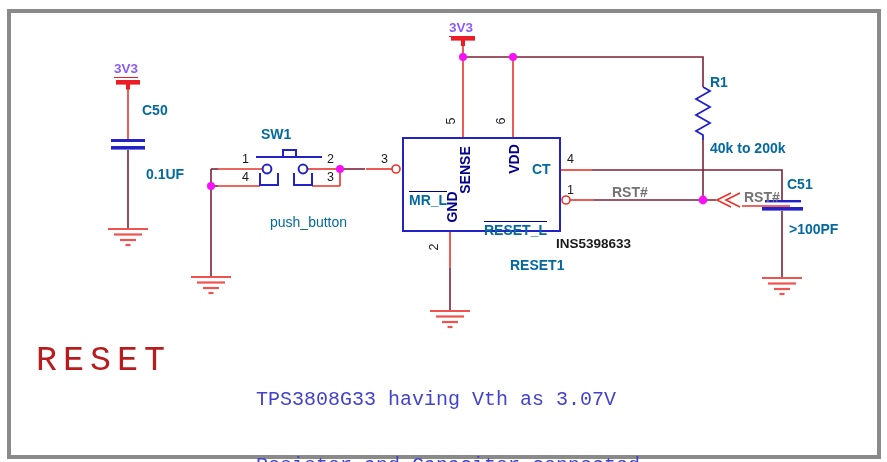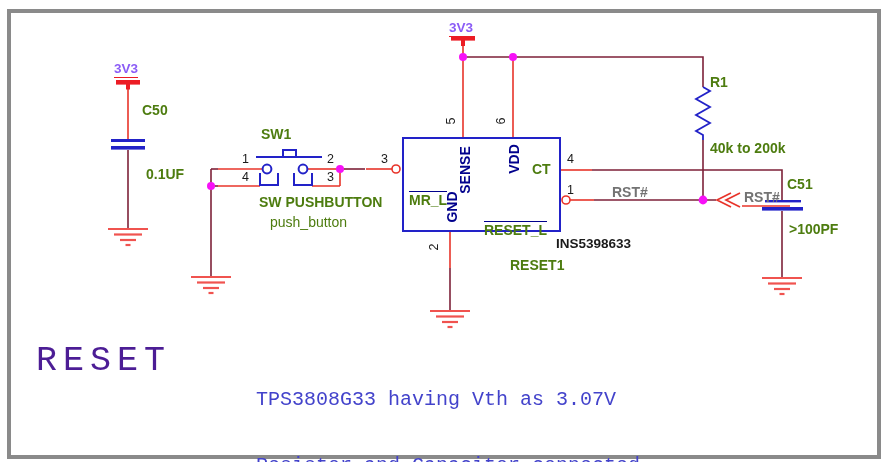--- a/index.html
+++ b/index.html
@@ -1,28 +1,28 @@
 <!DOCTYPE html>
 <html><head>
 <meta charset="utf-8">
 <style>
   html,body{margin:0;padding:0;background:#ffffff;width:887px;height:462px;overflow:hidden;}
   #canvas{position:relative;width:887px;height:462px;background:#ffffff;font-family:"Liberation Sans",sans-serif;}
   #frame{position:absolute;left:7px;top:9px;width:866px;height:442px;border:4px solid #8a8a8a;background:#ffffff;}
   svg{position:absolute;left:0;top:0;}
-  .lbl{position:absolute;font-family:"Liberation Sans",sans-serif;font-weight:bold;font-size:14px;color:#4d7c0f;white-space:nowrap;line-height:1;}
+  .lbl{position:absolute;font-family:"Liberation Sans",sans-serif;font-weight:bold;font-size:14px;color:#0369a1;white-space:nowrap;line-height:1;}
   .val{font-weight:bold;}
   .pin-num{position:absolute;font-family:"Liberation Sans",sans-serif;font-size:12.5px;color:#1a1a1a;white-space:nowrap;line-height:1;}
   .vrot{transform:translate(-50%,-50%) rotate(-90deg);transform-origin:center;}
   .vname{position:absolute;font-family:"Liberation Sans",sans-serif;font-weight:bold;font-size:14px;color:#00008c;white-space:nowrap;line-height:1;transform:translate(-50%,-50%) rotate(-90deg);}
   .pwr-lbl{position:absolute;font-family:"Liberation Sans",sans-serif;font-weight:bold;font-size:13.5px;color:#8b5cf6;border-bottom:1.6px solid #ec1c24;padding-bottom:1px;white-space:nowrap;line-height:1;}
   .net-red{position:absolute;font-family:"Liberation Sans",sans-serif;font-weight:bold;font-size:14px;color:#737373;white-space:nowrap;line-height:1;}
   .overline{display:inline-block;border-top:1.6px solid #00008c;padding-top:1px;line-height:1;margin-top:29px;}
   .ins{position:absolute;font-family:"Liberation Sans",sans-serif;font-weight:bold;font-size:13.5px;color:#1a1a1a;white-space:nowrap;line-height:1;}
-  #title{position:absolute;left:36px;top:344px;font-family:"Liberation Mono","DejaVu Sans Mono",monospace;font-size:35px;letter-spacing:6px;color:#4c1d95;line-height:1;}
+  #title{position:absolute;left:36px;top:344px;font-family:"Liberation Mono","DejaVu Sans Mono",monospace;font-size:35px;letter-spacing:6px;color:#b91c1c;line-height:1;}
   #notes{position:absolute;left:256px;top:344px;font-family:"Liberation Mono","DejaVu Sans Mono",monospace;font-size:20px;line-height:22.3px;color:#4343cb;white-space:pre;}
 </style>
 </head>
 <body>
 
 <div id="canvas">
   <div id="frame"></div>
 
   <svg width="887" height="462" viewBox="0 0 887 462">
 
@@ -129,21 +129,20 @@
     </g>
   </svg>
 
   <div class="pwr-lbl" style="left:114px;top:62px;">3V3</div>
   <div class="pwr-lbl" style="left:449px;top:21px;">3V3</div>
 
   <div class="lbl" style="left:142px;top:103px;">C50</div>
   <div class="lbl val" style="left:146px;top:167px;">0.1UF</div>
 
   <div class="lbl" style="left:261px;top:127px;">SW1</div>
-  <div class="lbl" style="left:259px;top:195px;">SW PUSHBUTTON</div>
   <div class="lbl" style="left:270px;top:215px;font-weight:normal;">push_button</div>
 
   <div class="pin-num" style="left:242px;top:153px;">1</div>
   <div class="pin-num" style="left:242px;top:171px;">4</div>
   <div class="pin-num" style="left:327px;top:153px;">2</div>
   <div class="pin-num" style="left:327px;top:171px;">3</div>
 
   <div class="pin-num" style="left:381px;top:153px;">3</div>
   <div class="pin-num vrot" style="left:451px;top:121px;">5</div>
   <div class="pin-num vrot" style="left:501px;top:121px;">6</div>

